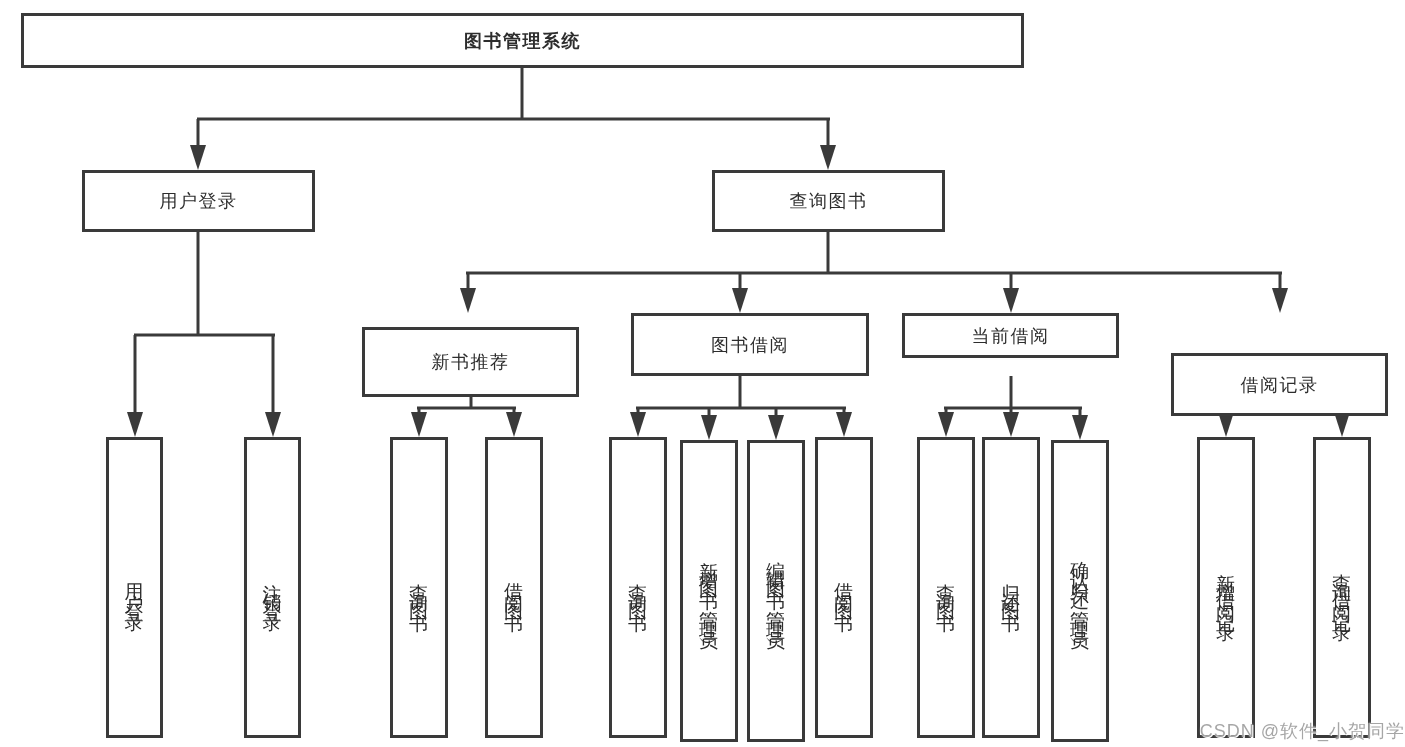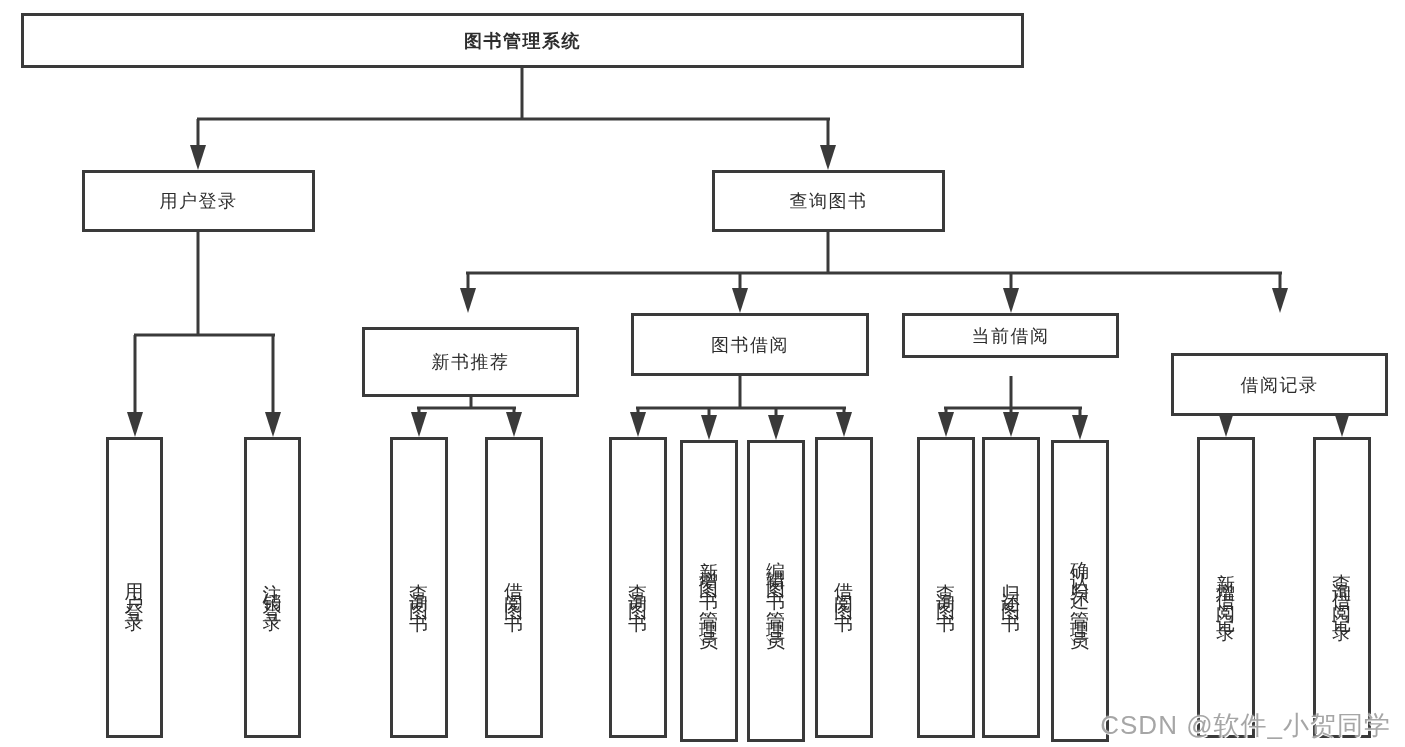--- a/index.html
+++ b/index.html
@@ -36,23 +36,23 @@
   }
   .vbox {
     font-size: 19px;
     writing-mode: vertical-rl;
     text-orientation: mixed;
     letter-spacing: 10px;
     line-height: 1;
   }
   .watermark {
     position: absolute;
-    right: 14px;
+    right: 0;
     bottom: 4px;
-    font-size: 26px;
+    font-size: 18px;
     color: rgba(158, 158, 158, 0.92);
     text-shadow: 0 0 2px #ffffff, 1px 1px 0 #ffffff;
     white-space: nowrap;
     letter-spacing: 1px;
     z-index: 5;
   }
 </style>
 </head>
 <body>
 

